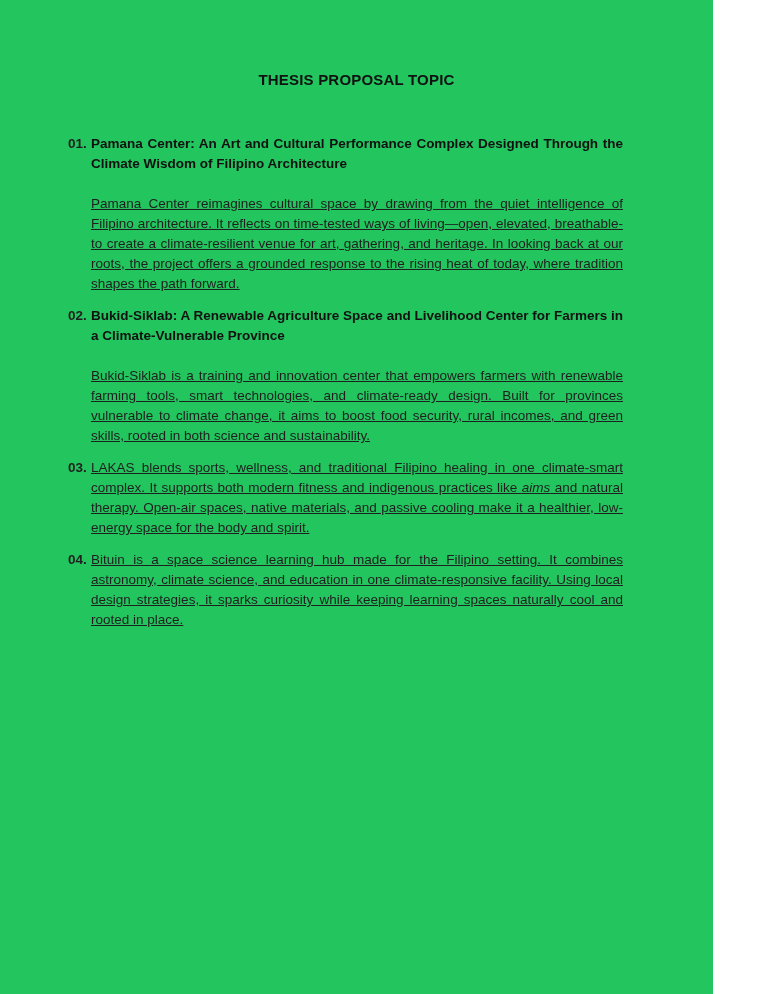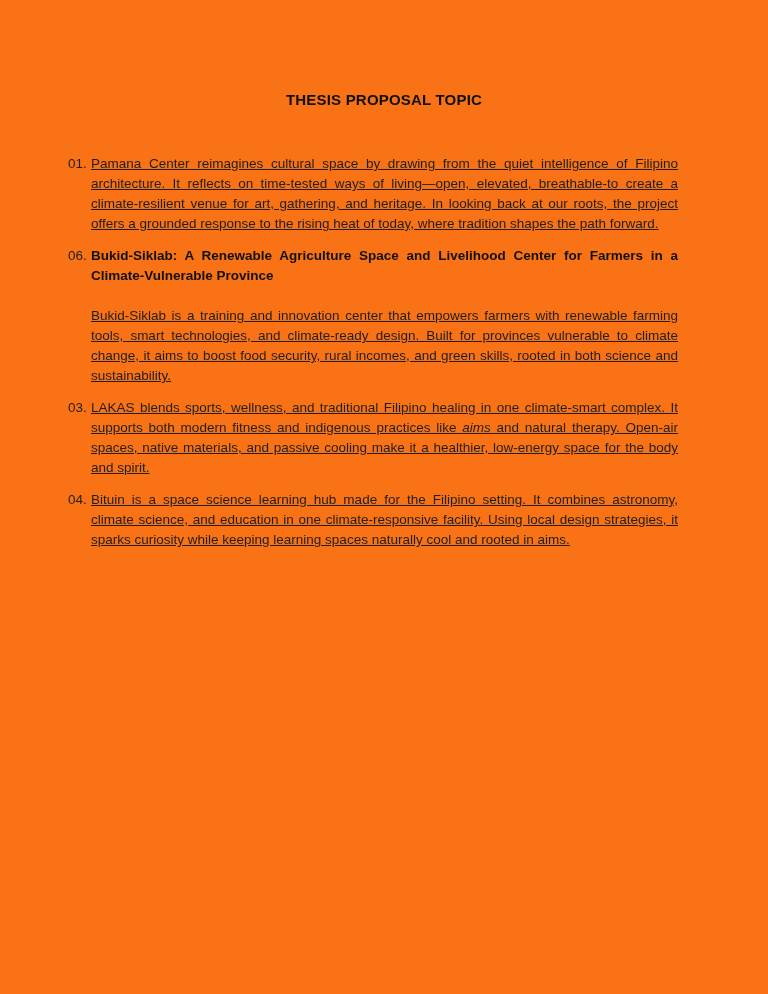--- a/index.html
+++ b/index.html
@@ -2,50 +2,50 @@
 <html><head>
 <meta charset="utf-8">
 <style>
   html, body {
     margin: 0;
     padding: 0;
     background: #ffffff;
   }
   .page {
     position: relative;
-    width: 768px;
+    width: 713px;
     height: 994px;
     box-sizing: border-box;
-    background: #f97316;
+    background: #22c55e;
     font-family: "Liberation Sans", sans-serif;
     font-size: 13.5px;
     line-height: 20px;
     color: #1f1f1f;
-    padding-top: 90px;
+    padding-top: 70px;
     overflow: hidden;
   }
   .doc-title {
     text-align: center;
     font-weight: bold;
     font-size: 15px;
     letter-spacing: 0.2px;
     margin: 0 0 44px 0;
     color: #111111;
   }
   .items {
     margin-left: 68px;
     margin-right: 90px;
   }
   .item {
     display: flex;
     margin-bottom: 12px;
   }
   .item-number {
     flex: 0 0 23px;
-    font-weight: normal;
+    font-weight: bold;
     white-space: nowrap;
   }
   .item-content {
     flex: 1;
     min-width: 0;
   }
   .item-heading {
     font-weight: bold;
     text-align: justify;
     margin: 0 0 20px 0;
@@ -65,40 +65,41 @@
 
 <div class="page">
 
   <h1 class="doc-title">THESIS PROPOSAL TOPIC</h1>
 
   <div class="items">
 
     <div class="item">
       <span class="item-number">01.</span>
       <div class="item-content">
+        <p class="item-heading">Pamana Center: An Art and Cultural Performance Complex Designed Through the Climate Wisdom of Filipino Architecture</p>
         <p class="item-body">Pamana Center reimagines cultural space by drawing from the quiet intelligence of Filipino architecture. It reflects on time-tested ways of living—open, elevated, breathable-to create a climate-resilient venue for art, gathering, and heritage. In looking back at our roots, the project offers a grounded response to the rising heat of today, where tradition shapes the path forward.</p>
       </div>
     </div>
 
     <div class="item">
-      <span class="item-number">06.</span>
+      <span class="item-number">02.</span>
       <div class="item-content">
         <p class="item-heading">Bukid-Siklab: A Renewable Agriculture Space and Livelihood Center for Farmers in a Climate-Vulnerable Province</p>
         <p class="item-body">Bukid-Siklab is a training and innovation center that empowers farmers with renewable farming tools, smart technologies, and climate-ready design. Built for provinces vulnerable to climate change, it aims to boost food security, rural incomes, and green skills, rooted in both science and sustainability.</p>
       </div>
     </div>
 
     <div class="item">
       <span class="item-number">03.</span>
       <div class="item-content">
         <p class="item-body"><span>LAKAS blends sports, wellness, and traditional Filipino healing in one climate-smart complex. It supports both modern fitness and indigenous practices like </span><span class="italic-term">aims</span><span> and natural therapy. Open-air spaces, native materials, and passive cooling make it a healthier, low-energy space for the body and spirit.</span></p>
       </div>
     </div>
 
     <div class="item">
       <span class="item-number">04.</span>
       <div class="item-content">
-        <p class="item-body">Bituin is a space science learning hub made for the Filipino setting. It combines astronomy, climate science, and education in one climate-responsive facility. Using local design strategies, it sparks curiosity while keeping learning spaces naturally cool and rooted in aims.</p>
+        <p class="item-body">Bituin is a space science learning hub made for the Filipino setting. It combines astronomy, climate science, and education in one climate-responsive facility. Using local design strategies, it sparks curiosity while keeping learning spaces naturally cool and rooted in place.</p>
       </div>
     </div>
 
   </div>
 </div>
 
 </body></html>

